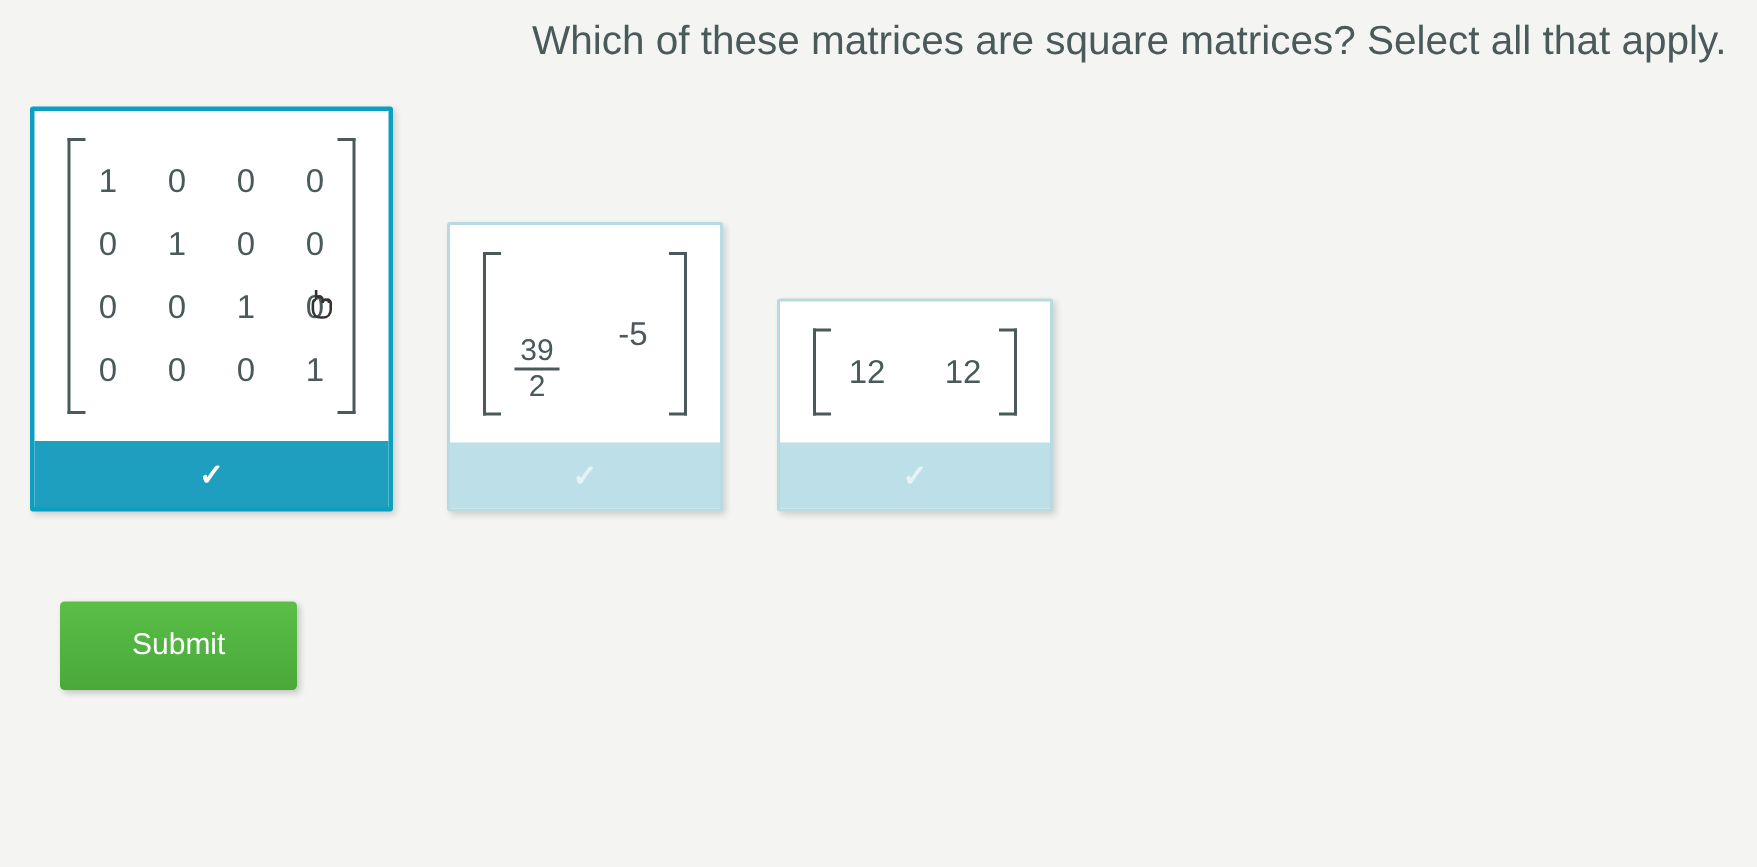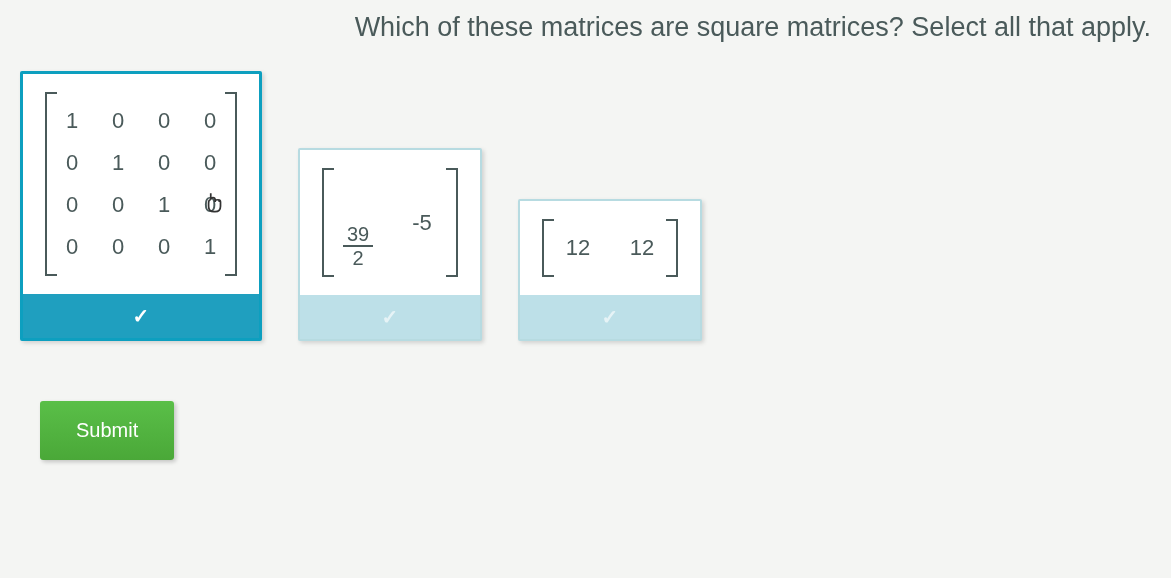--- a/index.html
+++ b/index.html
@@ -112,21 +112,21 @@
       font-size: 22px;
       color: #333;
       pointer-events: none;
     }
 
     .submit-btn {
       background: #4caf3a;
       background: linear-gradient(#5abf48, #4aa838);
       color: #fff;
       border: none;
-      padding: 18px 36px;
+      padding: 18px 48px;
       font-size: 20px;
       border-radius: 3px;
       cursor: pointer;
       box-shadow: 2px 2px 4px rgba(0,0,0,0.2);
       margin-left: 20px;
     }
   </style>
 </head>
 <body>
 

